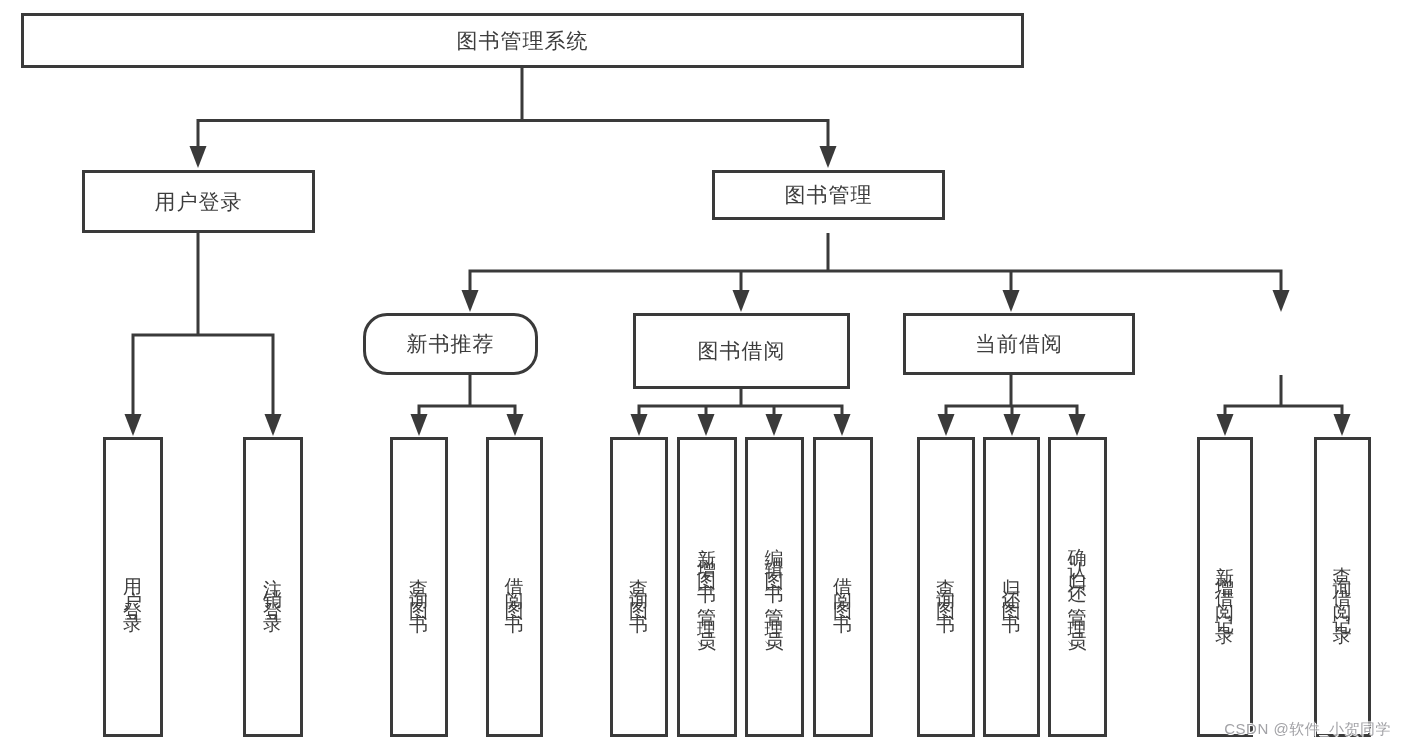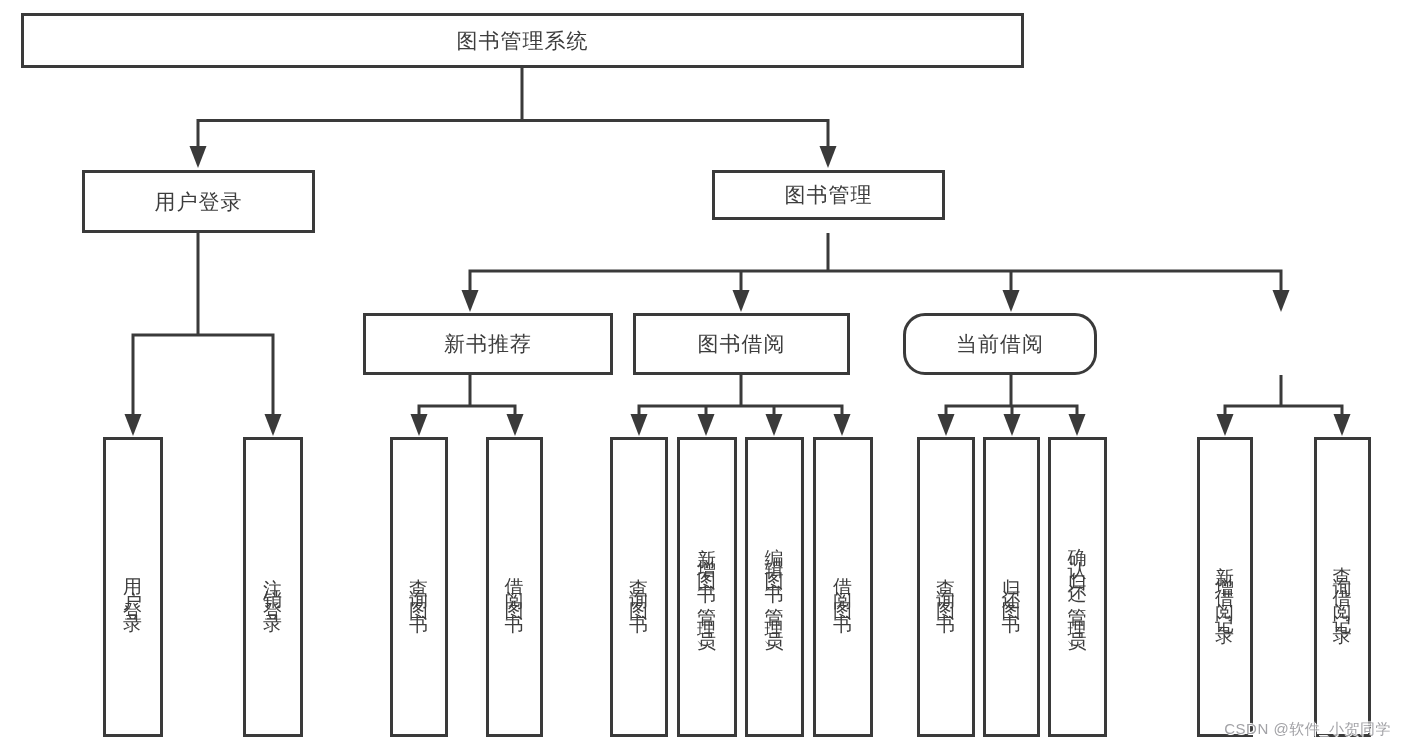--- a/index.html
+++ b/index.html
@@ -114,23 +114,23 @@
     <polygon fill="#3a3a3a" points="1068.5,414 1085.5,414 1077,436"></polygon>
     <polygon fill="#3a3a3a" points="1216.5,414 1233.5,414 1225,436"></polygon>
     <polygon fill="#3a3a3a" points="1333.5,414 1350.5,414 1342,436"></polygon>
   </svg>
 
   <div class="node hbox" style="left:21px; top:13px; width:1003px; height:55px;">图书管理系统</div>
 
   <div class="node hbox" style="left:82px; top:170px; width:233px; height:63px;">用户登录</div>
   <div class="node hbox" style="left:712px; top:170px; width:233px; height:50px;">图书管理</div>
 
-  <div class="node hbox" style="left:363px; top:313px; width:250px; height:62px;">新书推荐</div>
-  <div class="node hbox" style="left:633px; top:313px; width:217px; height:62px;">图书借阅</div>
-  <div class="node hbox" style="left:903px; top:313px; width:194px; height:62px;border-radius:22px;">当前借阅</div>
+  <div class="node hbox" style="left:363px; top:313px; width:175px; height:62px;border-radius:24px;">新书推荐</div>
+  <div class="node hbox" style="left:633px; top:313px; width:217px; height:76px;">图书借阅</div>
+  <div class="node hbox" style="left:903px; top:313px; width:232px; height:62px;">当前借阅</div>
 
   <div class="node vbox" style="left:103px; width:60px;">
     <span>用户登录</span>
   </div>
   <div class="node vbox" style="left:243px; width:60px;">
     <span>注销登录</span>
   </div>
 
   <div class="node vbox" style="left:390px;">
     <span>查询图书</span>

